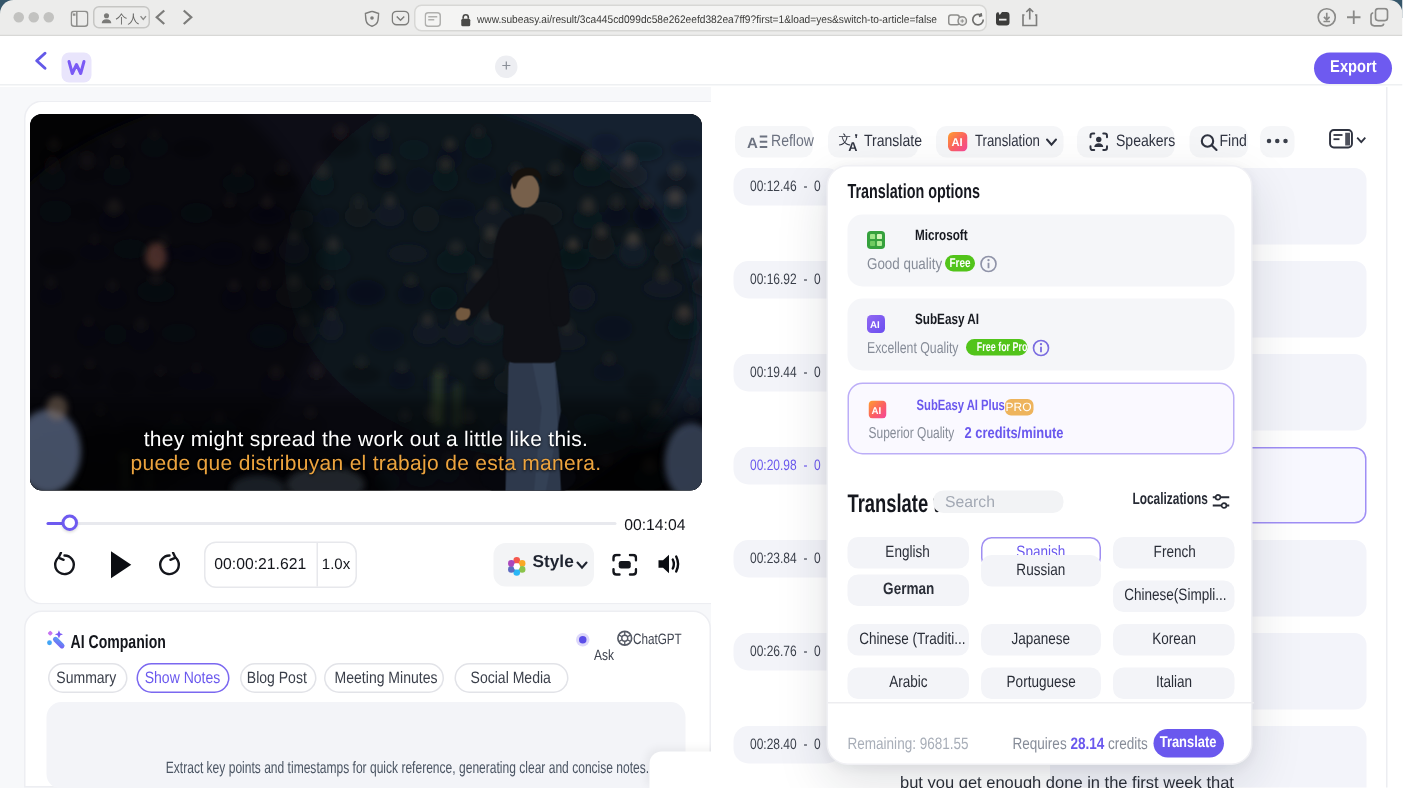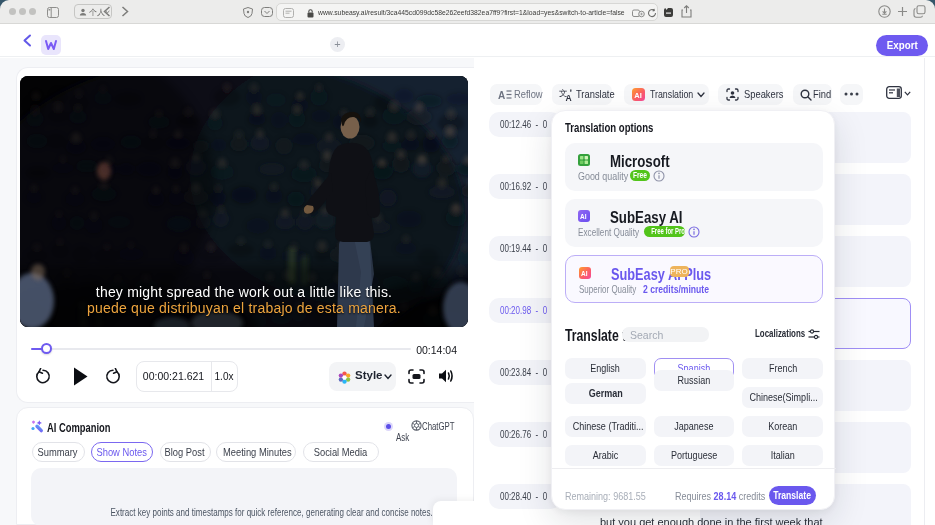--- a/index.html
+++ b/index.html
@@ -5,21 +5,21 @@
 *{margin:0;padding:0;box-sizing:border-box;}
 html,body{width:935px;height:525px;overflow:hidden;}
 body{font-family:"Liberation Sans",sans-serif;background:#fff;position:relative;}
 #darktop{left:0;top:0;width:935px;height:12px;background:#35566a;}
 .abs{position:absolute;}
 .nar{display:inline-block;transform-origin:0 50%;white-space:nowrap;}
 .narc{display:inline-block;transform-origin:50% 50%;white-space:nowrap;}
 
 #chrome{left:0;top:0;width:935px;height:24px;background:#ececeb;border-bottom:1px solid #d8d8d6;border-radius:9px 9px 0 0;}
 .tl{width:7px;height:7px;border-radius:50%;background:#c2c2c0;top:8px;}
-#profile{left:74px;top:4px;width:38px;height:15px;border:1px solid #c6c6c4;border-radius:4px;font-size:8px;color:#6a6a68;text-align:center;line-height:13px;}
+#profile{left:62px;top:4px;width:38px;height:15px;border:1px solid #c6c6c4;border-radius:4px;font-size:8px;color:#6a6a68;text-align:center;line-height:13px;}
 #urlfield{left:276px;top:3px;width:382px;height:18px;background:#f4f4f3;border:1px solid #d7d7d5;border-radius:5px;}
 .url{font-size:7.3px;color:#3a3a38;line-height:18px;}
 
 #header{left:0;top:25px;width:935px;height:32px;background:#fff;border-bottom:1px solid #eef0f2;}
 #logo{left:41px;top:10px;width:20px;height:20px;border-radius:5px;background:#e9e5fc;}
 #title{left:67px;top:11px;font-size:12.5px;font-weight:bold;color:#14161c;letter-spacing:0.1px;}
 #plusbadge{left:330px;top:12px;width:15px;height:15px;border-radius:50%;background:#edeef2;color:#8a8f98;font-size:11px;text-align:center;line-height:14px;}
 #exportbtn{left:876px;top:9.5px;width:52px;height:21px;border-radius:10.5px;background:#6e5af0;color:#fff;font-size:11.5px;font-weight:bold;text-align:center;line-height:21px;}
 
 #content{left:0;top:58px;width:935px;height:467px;background:#fff;}
@@ -52,21 +52,21 @@
 </head>
 <body>
 <style>
 .tbtn{top:26px;height:20.5px;background:#f5f6f8;border-radius:7px;font-size:11px;color:#2f3340;}
 .tbtn>span{white-space:nowrap;}
 .chip{left:15px;width:72px;height:25px;background:#f3f4f9;border-radius:10px;font-size:10px;color:#3a3f4a;}
 .chip span{position:absolute;left:11px;top:7px;white-space:nowrap;display:inline-block;transform:scaleX(0.8);transform-origin:0 50%;}
 .rcard{left:226px;width:211px;height:51px;background:#f3f4fa;border-radius:8px;}
 #popover{left:550.5px;top:52px;width:284.5px;height:400px;background:#fff;border-radius:14px;border:1px solid #f0f0f4;box-shadow:0 12px 34px rgba(25,28,48,0.13),0 2px 8px rgba(25,28,48,0.06);}
 .ocard{left:13.5px;width:258px;height:48px;background:#f5f6f9;border-radius:10px;}
-.oname{font-size:17px;font-weight:bold;color:#171a21;padding-left:16px;}
+.oname{font-size:10px;font-weight:bold;color:#171a21;padding-left:16px;}
 .osub{font-size:10.5px;color:#868c98;}
 .obadge{position:absolute;background:#52c41a;color:#fff;font-size:8.5px;font-weight:bold;border-radius:5.5px;height:11px;text-align:center;}
 .obadge span{display:inline-block;transform:scaleX(0.78);transform-origin:50% 50%;white-space:nowrap;line-height:11px;}
 .lang{width:80.7px;height:21px;background:#f3f4f8;border-radius:7px;font-size:11px;color:#2a2e38;text-align:center;line-height:21px;overflow:hidden;}
 </style>
 
 <div id="darktop" class="abs"></div>
 <div id="chrome" class="abs">
   <div class="tl abs" style="left:9px;"></div>
   <div class="tl abs" style="left:19px;"></div>

